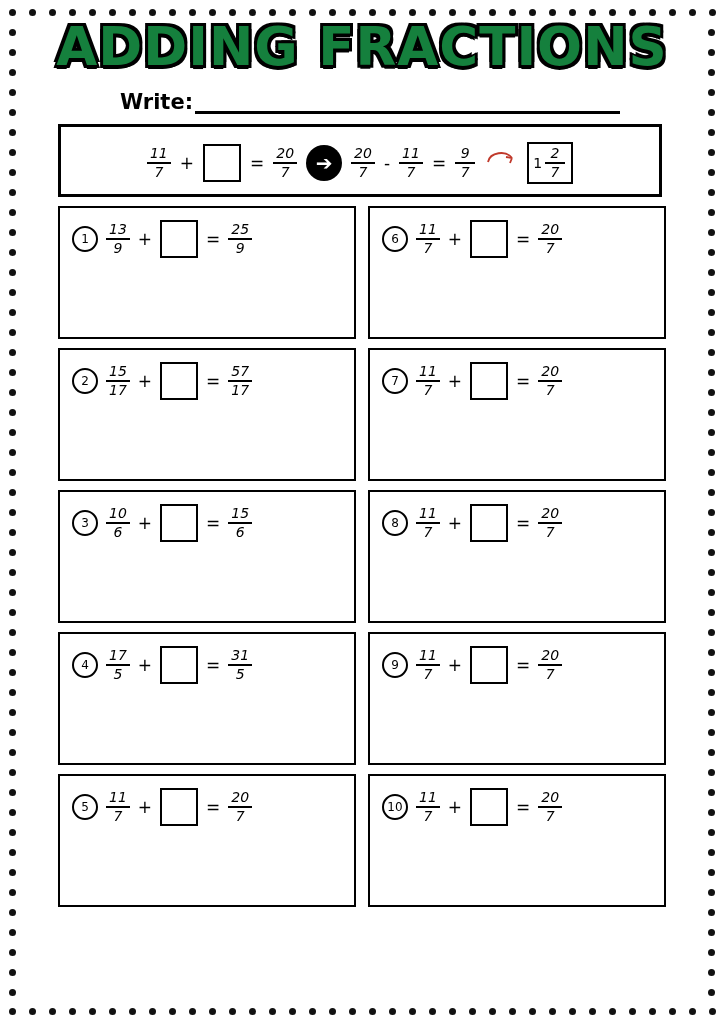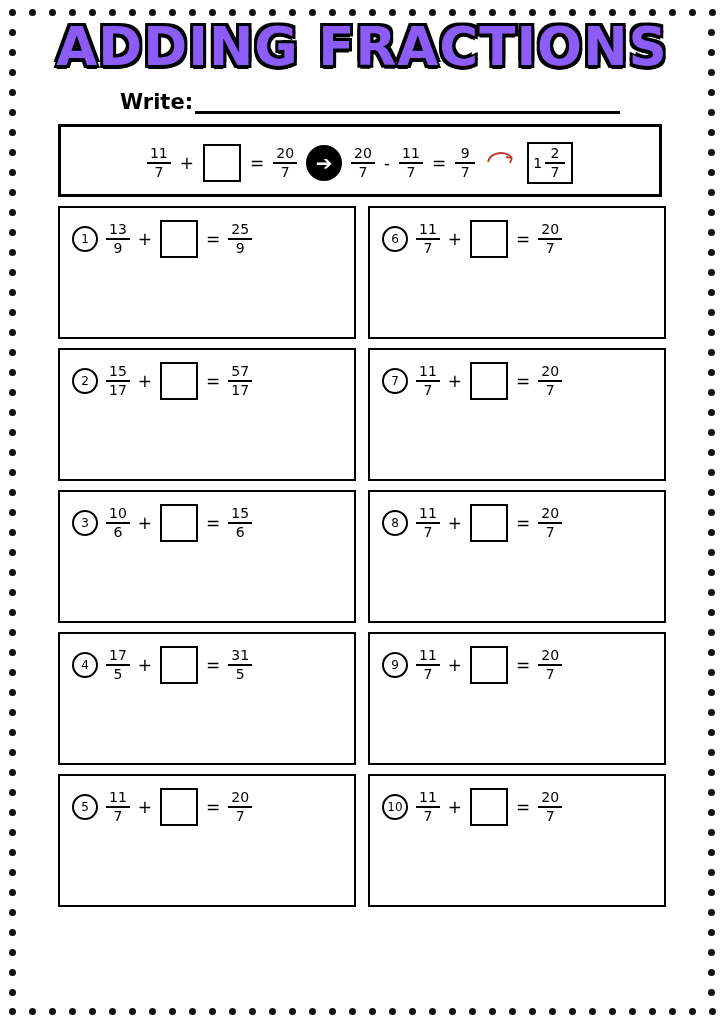--- a/index.html
+++ b/index.html
@@ -41,21 +41,21 @@
   .title-block {
     text-align: center;
     margin-top: 6px;
   }
   .title-main {
     font-family: "DejaVu Sans", sans-serif;
     font-weight: bold;
     font-size: 53px;
     line-height: 54px;
     letter-spacing: 1px;
-    color: #8b5cf6;
+    color: #15803d;
     -webkit-text-stroke: 3px #000;
     paint-order: stroke fill;
     text-shadow:
       3px 3px 0 #000, -3px 3px 0 #000, 3px -3px 0 #000, -3px -3px 0 #000,
       0 4px 0 #000;
     white-space: nowrap;
   }
   .title-sub {
     font-family: "DejaVu Sans", sans-serif;
     font-weight: bold;
@@ -121,20 +121,21 @@
 
   
   .frac {
     display: inline-flex;
     flex-direction: column;
     align-items: center;
     font-family: "DejaVu Sans", sans-serif;
     font-size: 14px;
     line-height: 15px;
     color: #000;
+    font-style: italic;
   }
   .frac .num {
     padding: 0 3px;
   }
   .frac .bar {
     width: 100%;
     min-width: 20px;
     height: 2px;
     background: #000;
     margin: 1px 0;

